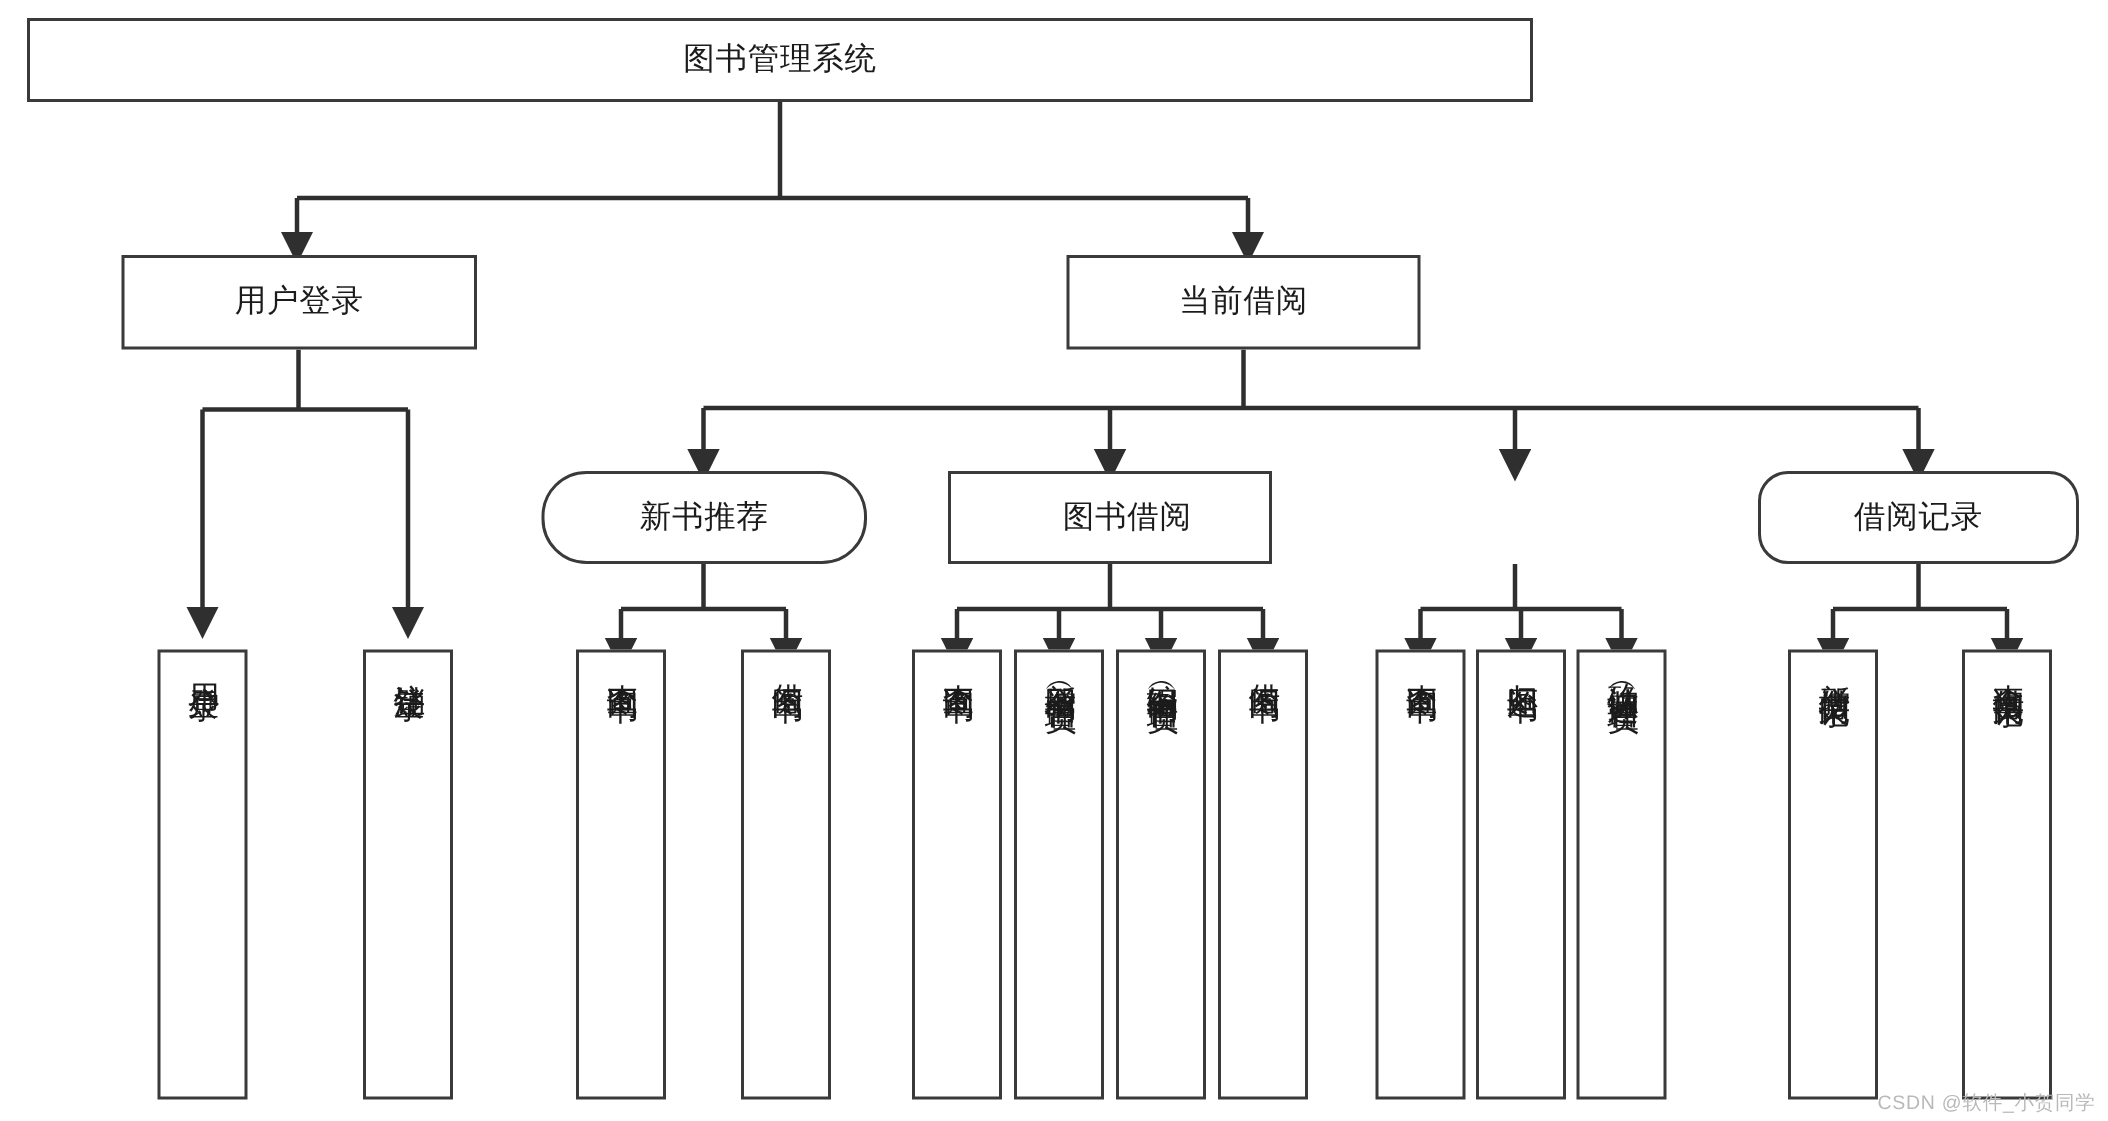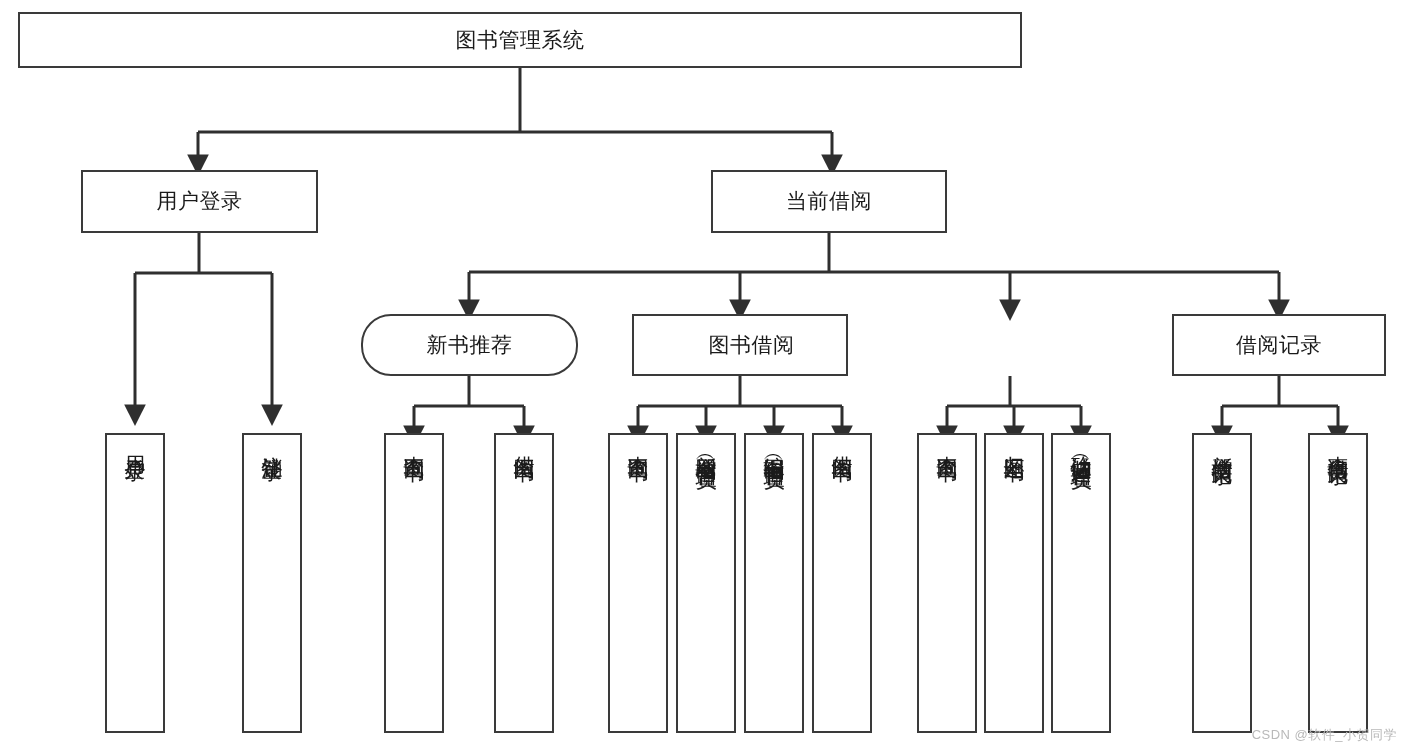--- a/index.html
+++ b/index.html
@@ -140,21 +140,21 @@
   <div class="node h" style="left:711px; top:170px; width:236px; height:63px;">
     <span class="label">当前借阅</span>
   </div>
 
   <div class="node h" style="left:361px; top:314px; width:217px; height:62px;border-radius:30px;">
     <span class="label">新书推荐</span>
   </div>
   <div class="node h" style="left:632px; top:314px; width:216px; height:62px;padding-left:23px;">
     <span class="label">图书借阅</span>
   </div>
-  <div class="node h" style="left:1172px; top:314px; width:214px; height:62px;">
+  <div class="node h" style="left:1172px; top:314px; width:214px; height:62px;border-radius:20px;">
     <span class="label">借阅记录</span>
   </div>
 
   <div class="node v" style="left:105px; top:433px; width:60px; height:300px;">
     <span class="label">用户登录</span>
   </div>
   <div class="node v" style="left:242px; top:433px; width:60px; height:300px;">
     <span class="label">注销登录</span>
   </div>
 

